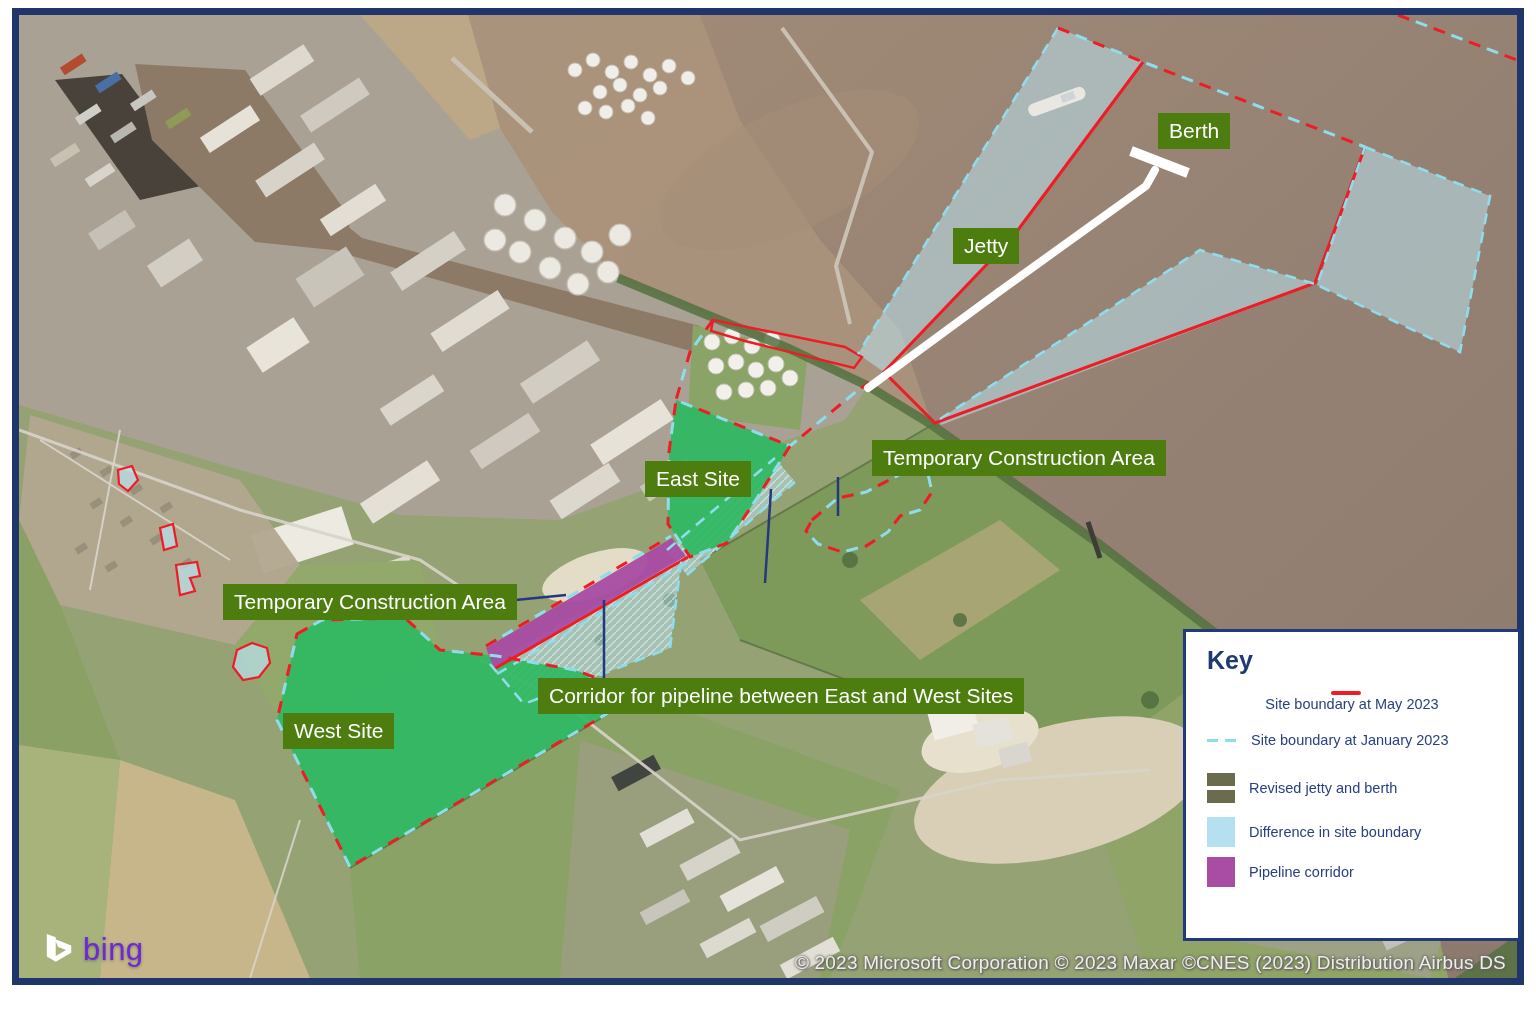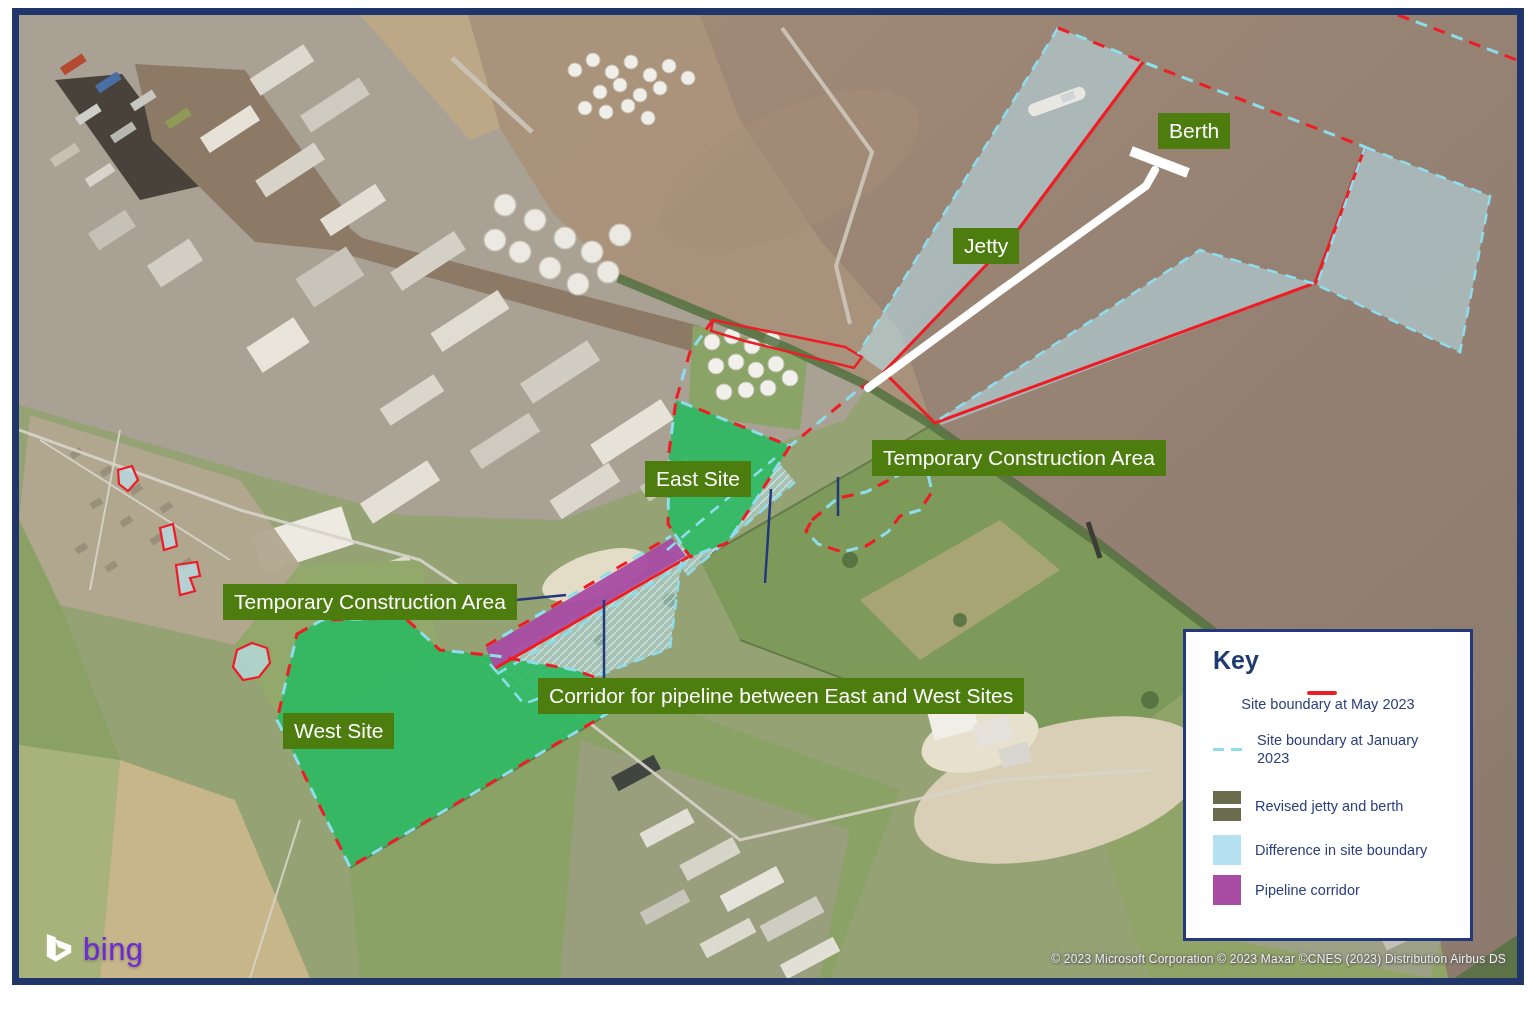--- a/index.html
+++ b/index.html
@@ -18,22 +18,22 @@
   .l-ar  {fill:none;stroke:#ee1c25;stroke-width:3;stroke-dasharray:12 26;}
   .l-ac  {fill:none;stroke:#8fdcec;stroke-width:3;stroke-dasharray:12 26;stroke-dashoffset:-19;}
   .callout{fill:none;stroke:#24397b;stroke-width:2.5;}
 
   
   .map-label{position:absolute;background:#4d7c0f;color:#ffffff;font-size:21px;
              line-height:1.25;padding:5px 11px;white-space:nowrap;}
   .map-label.two-line{white-space:normal;width:242px;}
 
   
-  .key-box{position:absolute;left:1183px;top:629px;width:290px;height:312px;background:#ffffff;
-           border:3px solid #24397b;box-sizing:border-box;padding:12px 25px;color:#2a4080;}
+  .key-box{position:absolute;left:1183px;top:629px;width:338px;height:312px;background:#ffffff;
+           border:3px solid #24397b;box-sizing:border-box;padding:12px 19px;color:#2a4080;}
   .key-title{font-size:25px;font-weight:bold;color:#1e3a6e;margin:2px 0 16px 2px;}
   .key-row{display:flex;align-items:center;font-size:14.5px;line-height:1.25;}
   .key-row .sw{flex-shrink:0;margin-right:14px;margin-left:2px;}
   .key-row:nth-of-type(1){margin-bottom:22px;}
   .key-row:nth-of-type(2){margin-bottom:18px;flex-direction:column;}
   .key-row:nth-of-type(3){margin-bottom:24px;}
   .key-row:nth-of-type(4){margin-bottom:14px;}
   .key-row:nth-of-type(5){margin-bottom:10px;}
   .sw-solid-line{width:30px;height:4px;background:#ee1c25;border-radius:2px;}
   .sw-dashed-line{width:30px;height:3px;
@@ -42,21 +42,21 @@
   .sw-olive{background:#6b6b4d;position:relative;}
   .sw-olive::after{content:"";position:absolute;left:0;right:0;top:13px;height:4px;background:#ffffff;}
   .sw-lblue{background:#b5e0ef;}
   .sw-green{background:#44af6c;}
   .sw-magenta{background:#a84ca4;}
 
   
   .bing-logo{position:absolute;left:44px;top:930px;display:flex;align-items:center;color:#6d28d9;}
   .bing-text{font-size:31px;letter-spacing:.5px;margin-left:9px;
              text-shadow:0 1px 3px rgba(60,60,60,.55);}
-  .attribution{position:absolute;right:30px;top:952px;font-size:12px;color:#efeeea;letter-spacing:.2px;
+  .attribution{position:absolute;right:30px;top:952px;font-size:19px;color:#efeeea;letter-spacing:.2px;
                text-shadow:0 0 3px #6a6a66,0 0 3px #6a6a66,1px 1px 2px #555;}
   .fig-caption{position:absolute;left:20px;top:991px;font-style:italic;font-size:22.5px;color:#5568ab;}
 </style>
 </head>
 <body>
 
 <div class="canvas">
 
   <div class="map-frame">
     <svg viewBox="19 15 1498 963" preserveAspectRatio="none">

